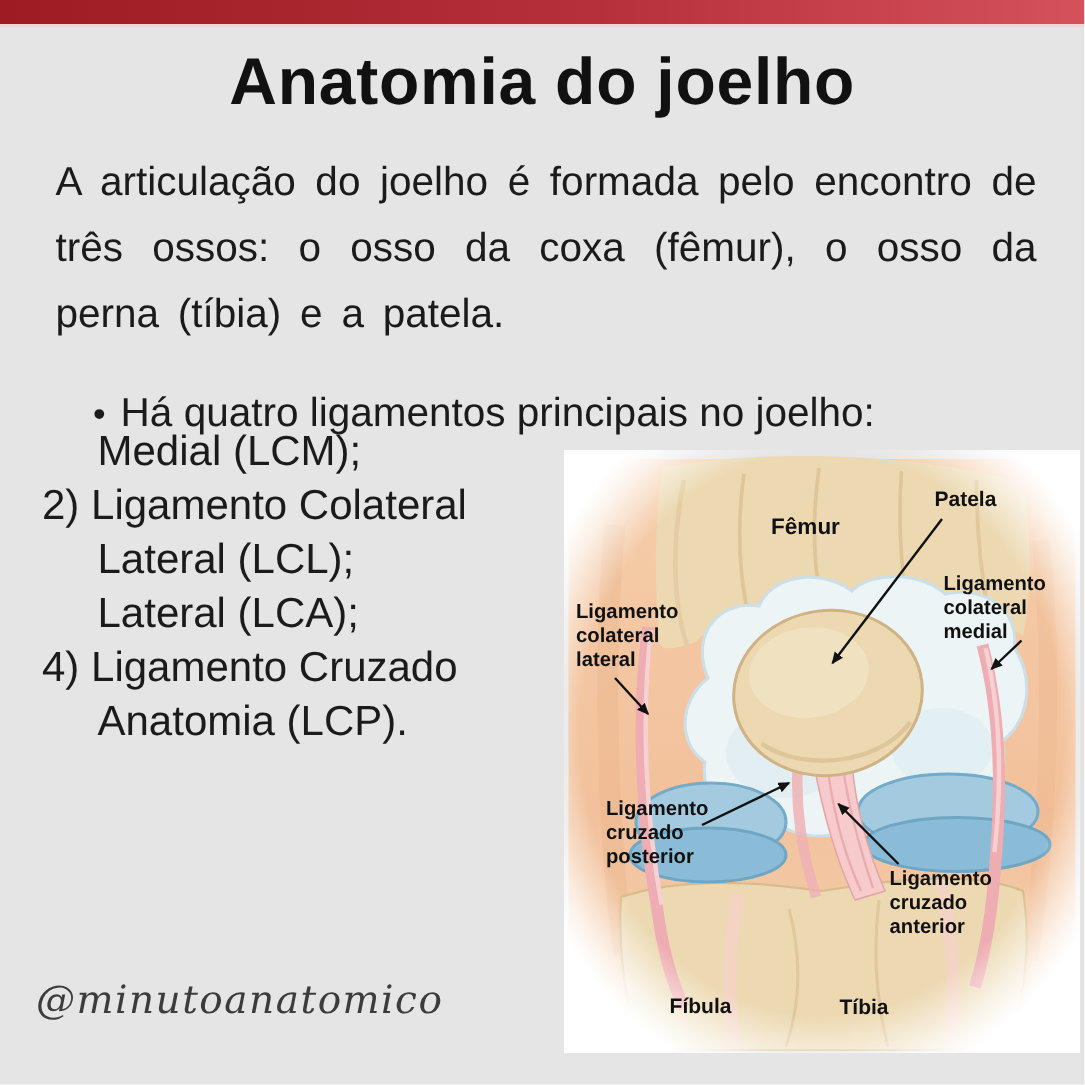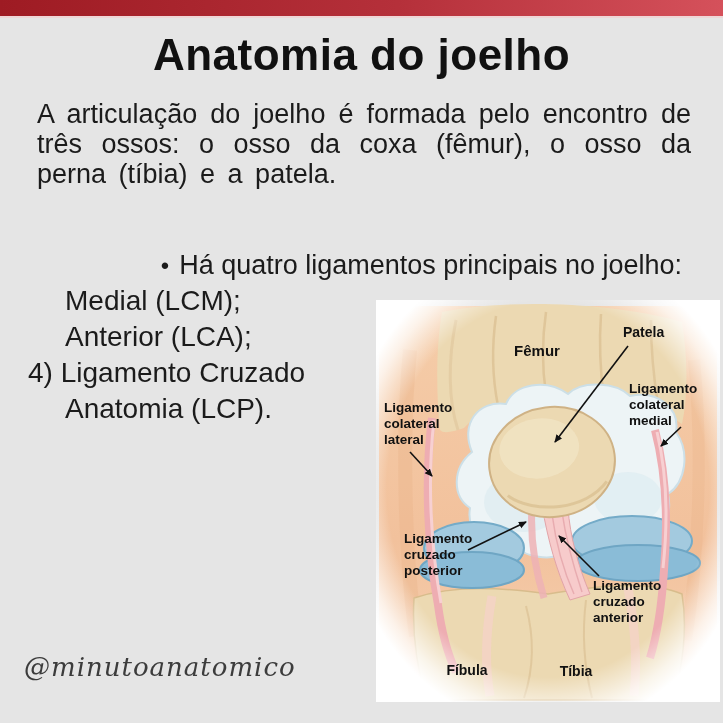--- a/index.html
+++ b/index.html
@@ -12,26 +12,26 @@
     position:absolute; left:0; top:0; width:723px; height:18px;
     background:linear-gradient(to right,#9e1b23,#b5303a 55%,#d5515b);
     border-bottom:2px solid #eed6d7;
   }
   .title {
     position:absolute; left:0; top:30px; width:723px; text-align:center;
     font-size:44px; font-weight:bold; letter-spacing:0.5px; color:#111;
   }
   .intro {
     position:absolute; left:37px; top:99px; width:654px;
-    font-size:27px; line-height:30px; text-align:justify; word-spacing:5px;
+    font-size:27px; line-height:44px; text-align:justify; word-spacing:5px;
     color:#1b1b1b;
   }
   .bullet-line {
-    position:absolute; left:62px; top:250px; width:620px;
-    font-size:27px; color:#1b1b1b;text-align:right;
+    position:absolute; left:62px; top:260px; width:620px;
+    font-size:27px; color:#1b1b1b;
   }
   .bullet-line .bullet { margin-right:10px; font-size:24px; }
   .lig-list {
     position:absolute; left:28px; top:283px; width:352px;
     font-size:28px; line-height:36px; color:#1b1b1b;
   }
   .lig-item .l2 { padding-left:37px; }
   .illustration { position:absolute; left:376px; top:300px; width:344px; height:402px; }
   .watermark {
     position:absolute; left:24px; top:652px; width:340px;
@@ -53,23 +53,25 @@
 
   <div class="bullet-line">
     <span class="bullet">•</span><span>Há quatro ligamentos principais no joelho:</span>
   </div>
 
   <div class="lig-list">
     <div class="lig-item">
       <div class="l2">Medial (LCM);</div>
     </div>
     <div class="lig-item">
-    </div>
-    <div class="lig-item">
-      <div class="l2">Anterior (LCA);</div>
+      <div class="l1"><span>2)</span> <span>Ligamento Colateral</span></div>
+      <div class="l2">Lateral (LCL);</div>
+    </div>
+    <div class="lig-item">
+      <div class="l2">Lateral (LCA);</div>
     </div>
     <div class="lig-item">
       <div class="l1"><span>4)</span> <span>Ligamento Cruzado</span></div>
       <div class="l2">Anatomia (LCP).</div>
     </div>
   </div>
 
   <svg class="illustration" viewBox="0 0 344 402" xmlns="http://www.w3.org/2000/svg">
     <defs>
       <marker id="ah" markerWidth="9" markerHeight="9" refX="7" refY="3.5" orient="auto" markerUnits="userSpaceOnUse">

